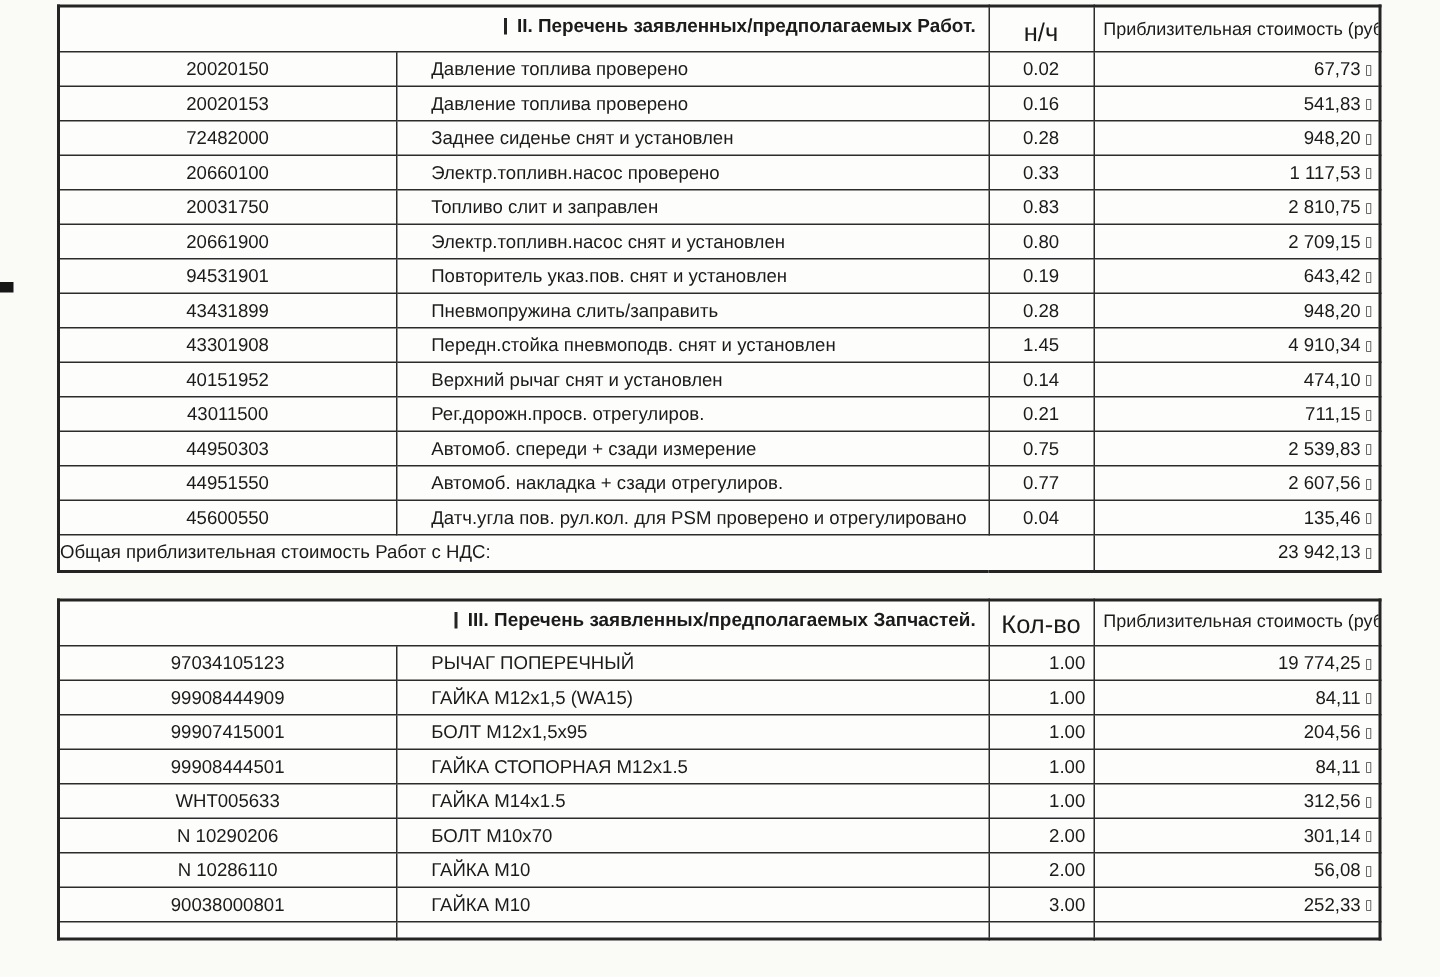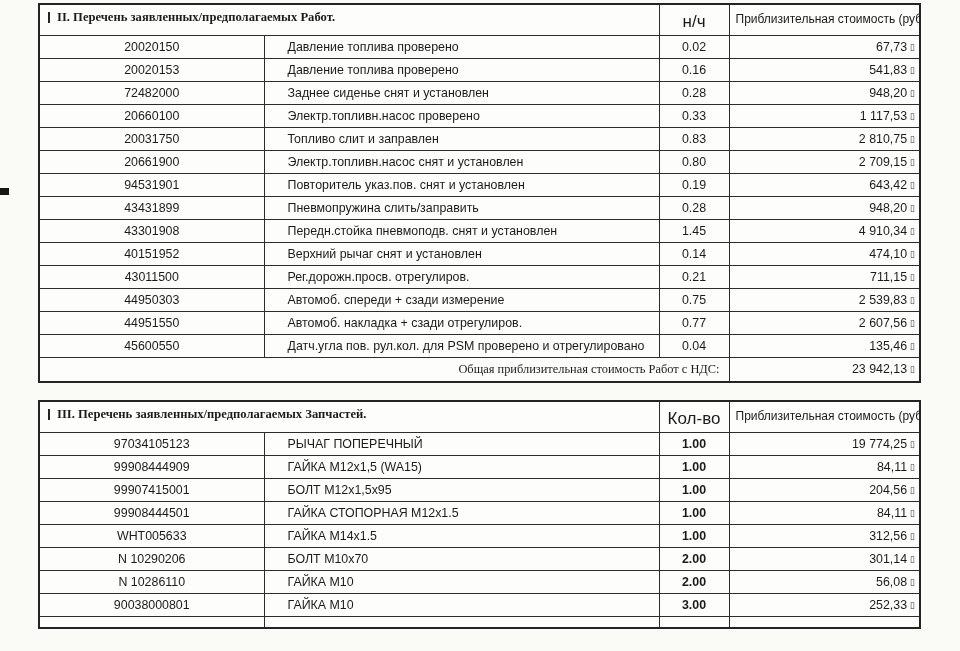--- a/index.html
+++ b/index.html
@@ -28,26 +28,25 @@
     vertical-align:middle;
     overflow:hidden;
     white-space:nowrap;
   }
   col.w-code  { width:225px; }
   col.w-desc  { width:395px; }
   col.w-hours { width:70px;  }
   col.w-cost  { width:191px; }
 
   .title-cell {
-    text-align:left;
+    text-align:right;
     font-weight:bold;
     font-size:12.6px;
     padding:5px 8px 10px 8px;
     vertical-align:top;
-    font-family:Liberation Serif, serif;
   }
   .tick {
     display:inline-block;
     width:0; height:11px;
     border-left:2px solid #242424;
     margin-right:7px;
     vertical-align:-2px;
   }
   .head-small {
     font-weight:normal;
@@ -63,29 +62,29 @@
     vertical-align:top;
     padding:3px 6px;
     line-height:1.3;
     white-space:normal;
   }
   tbody td { height:23px; font-size:12.4px; padding:2px 5px; }
   td.c-code  { text-align:center; }
   td.c-desc  { text-align:left; padding-left:23px; }
   td.c-hours { text-align:center; }
   td.c-cost  { text-align:right; padding-right:4px; }
-  td.c-qty   { text-align:center;font-weight:bold; }
+  td.c-qty   { text-align:right; }
   .glyph {
     font-size:9px;
     color:#3a3a3a;
     margin-left:3px;
     vertical-align:1px;
   }
   tfoot td { height:24px; font-size:12.4px; }
-  .total-label { text-align:right; padding-right:9px;font-family:Liberation Serif, serif; }
+  .total-label { text-align:left; padding-right:9px; }
   table.parts { margin-top:17px; }
   tbody.stub td { height:12px; border-bottom:none; }
 </style>
 </head>
 <body>
 
 <div class="page">
   <div class="artifact"></div>
 
   <table class="tbl works">

